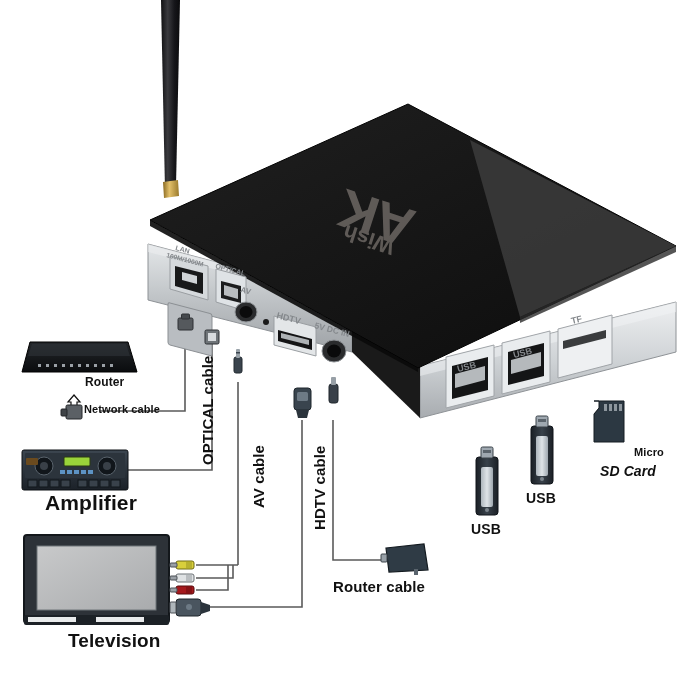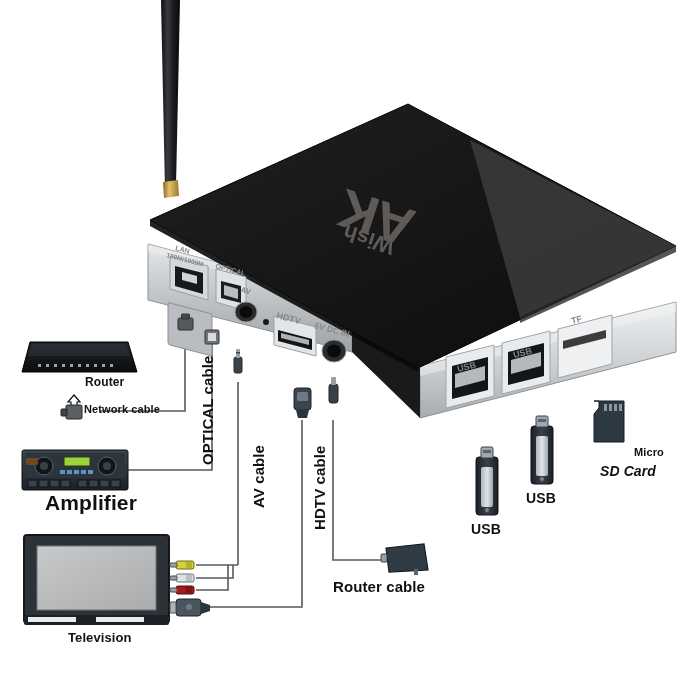--- a/index.html
+++ b/index.html
@@ -335,21 +335,21 @@
       </g>
     </g>
   </svg>
 
   <div class="lbl" style="left:85px;top:375px;font-size:12px;">Router</div>
 
   <div class="lbl" style="left:84px;top:403px;font-size:11px;">Network cable</div>
 
   <div class="lbl" style="left:45px;top:491px;font-size:21px;">Amplifier</div>
 
-  <div class="lbl" style="left:68px;top:630px;font-size:13px;">Television</div>
+  <div class="lbl" style="left:68px;top:630px;font-size:19px;">Television</div>
 
   <div class="lbl vlbl" style="left:199px;top:465px;font-size:15px;">OPTICAL cable</div>
 
   <div class="lbl vlbl" style="left:250px;top:508px;font-size:15px;">AV cable</div>
 
   <div class="lbl vlbl" style="left:311px;top:530px;font-size:15px;">HDTV cable</div>
 
   <div class="lbl" style="left:333px;top:578px;font-size:15px;">Router cable</div>
 
   <div class="lbl" style="left:471px;top:521px;font-size:14px;">USB</div>

